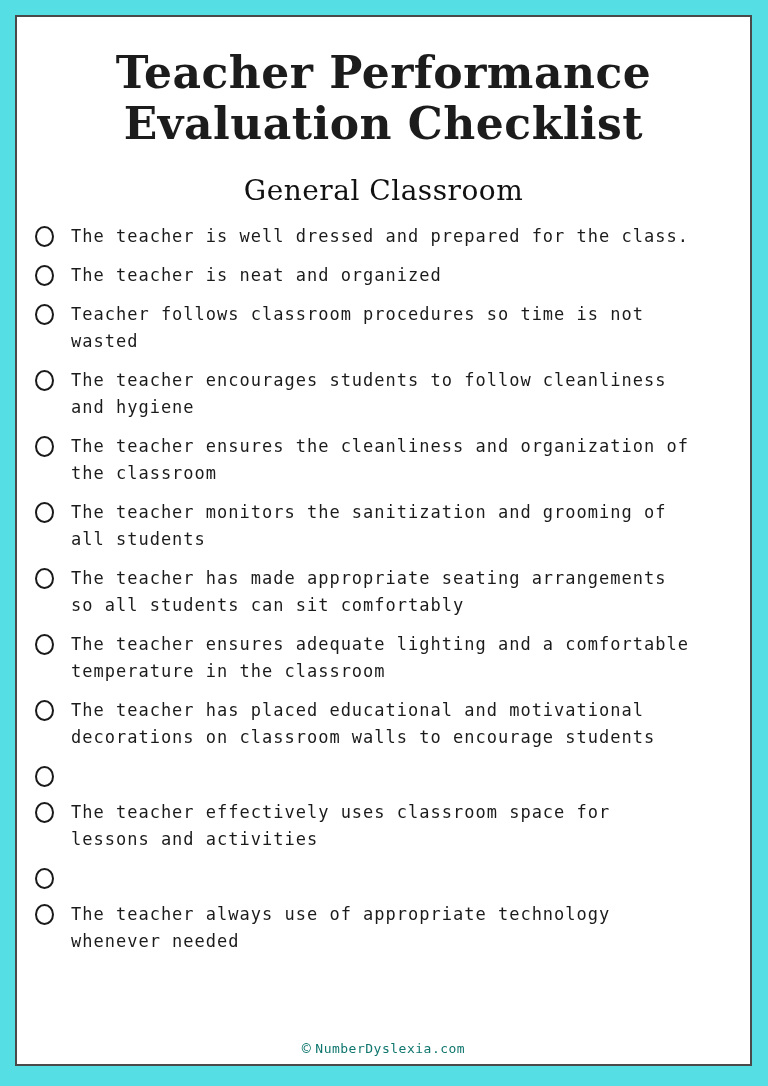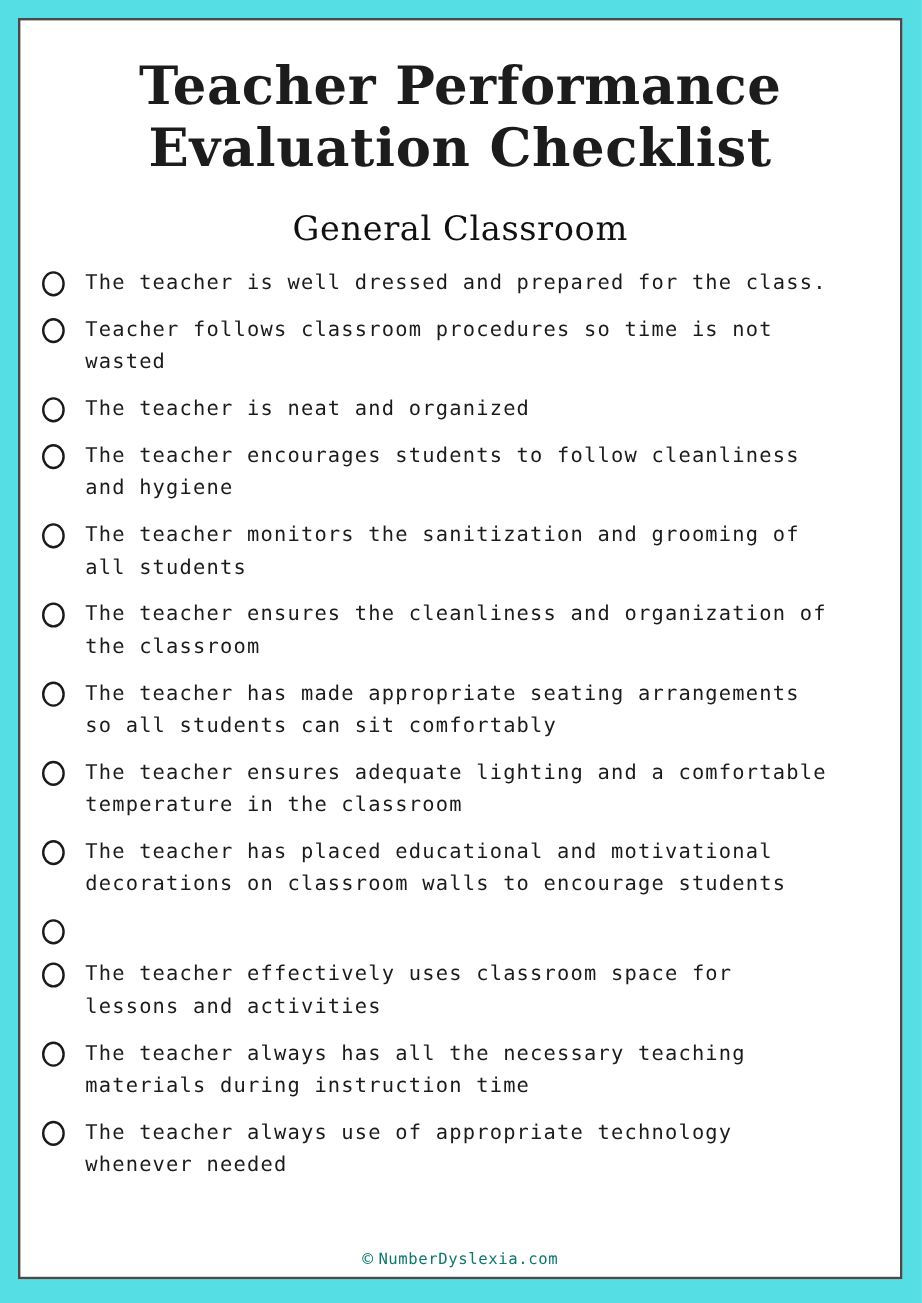--- a/index.html
+++ b/index.html
@@ -100,37 +100,37 @@
     <h2 class="page-subtitle">General Classroom</h2>
 
     <div class="checklist">
 
     <div class="item">
         <span class="checkbox-circle"></span>
         <span class="item-text">The teacher is well dressed and prepared for the class.</span>
       </div>
         <div class="item">
         <span class="checkbox-circle"></span>
-        <span class="item-text">Teacher follows classroom procedures so time is not wasted</span>
+        <span class="item-text">The teacher is neat and organized</span>
       </div>
         <div class="item">
         <span class="checkbox-circle"></span>
-        <span class="item-text">The teacher is neat and organized</span>
+        <span class="item-text">Teacher follows classroom procedures so time is not wasted</span>
       </div>
         <div class="item">
         <span class="checkbox-circle"></span>
         <span class="item-text">The teacher encourages students to follow cleanliness and hygiene</span>
       </div>
         <div class="item">
         <span class="checkbox-circle"></span>
-        <span class="item-text">The teacher monitors the sanitization and grooming of all students</span>
+        <span class="item-text">The teacher ensures the cleanliness and organization of the classroom</span>
       </div>
         <div class="item">
         <span class="checkbox-circle"></span>
-        <span class="item-text">The teacher ensures the cleanliness and organization of the classroom</span>
+        <span class="item-text">The teacher monitors the sanitization and grooming of all students</span>
       </div>
         <div class="item">
         <span class="checkbox-circle"></span>
         <span class="item-text">The teacher has made appropriate seating arrangements so all students can sit comfortably</span>
       </div>
         <div class="item">
         <span class="checkbox-circle"></span>
         <span class="item-text">The teacher ensures adequate lighting and a comfortable temperature in the classroom</span>
       </div>
         <div class="item">
@@ -139,21 +139,20 @@
       </div>
         <div class="item">
         <span class="checkbox-circle"></span>
       </div>
         <div class="item">
         <span class="checkbox-circle"></span>
         <span class="item-text">The teacher effectively uses classroom space for lessons and activities</span>
       </div>
         <div class="item">
         <span class="checkbox-circle"></span>
-        <span class="item-text">The teacher always has all the necessary teaching materials during instruction time</span>
       </div>
         <div class="item">
         <span class="checkbox-circle"></span>
         <span class="item-text">The teacher always use of appropriate technology whenever needed</span>
       </div>
       </div>
 
     <div class="footer">
       <span class="copy-icon">©</span><span>NumberDyslexia.com</span>
     </div>

